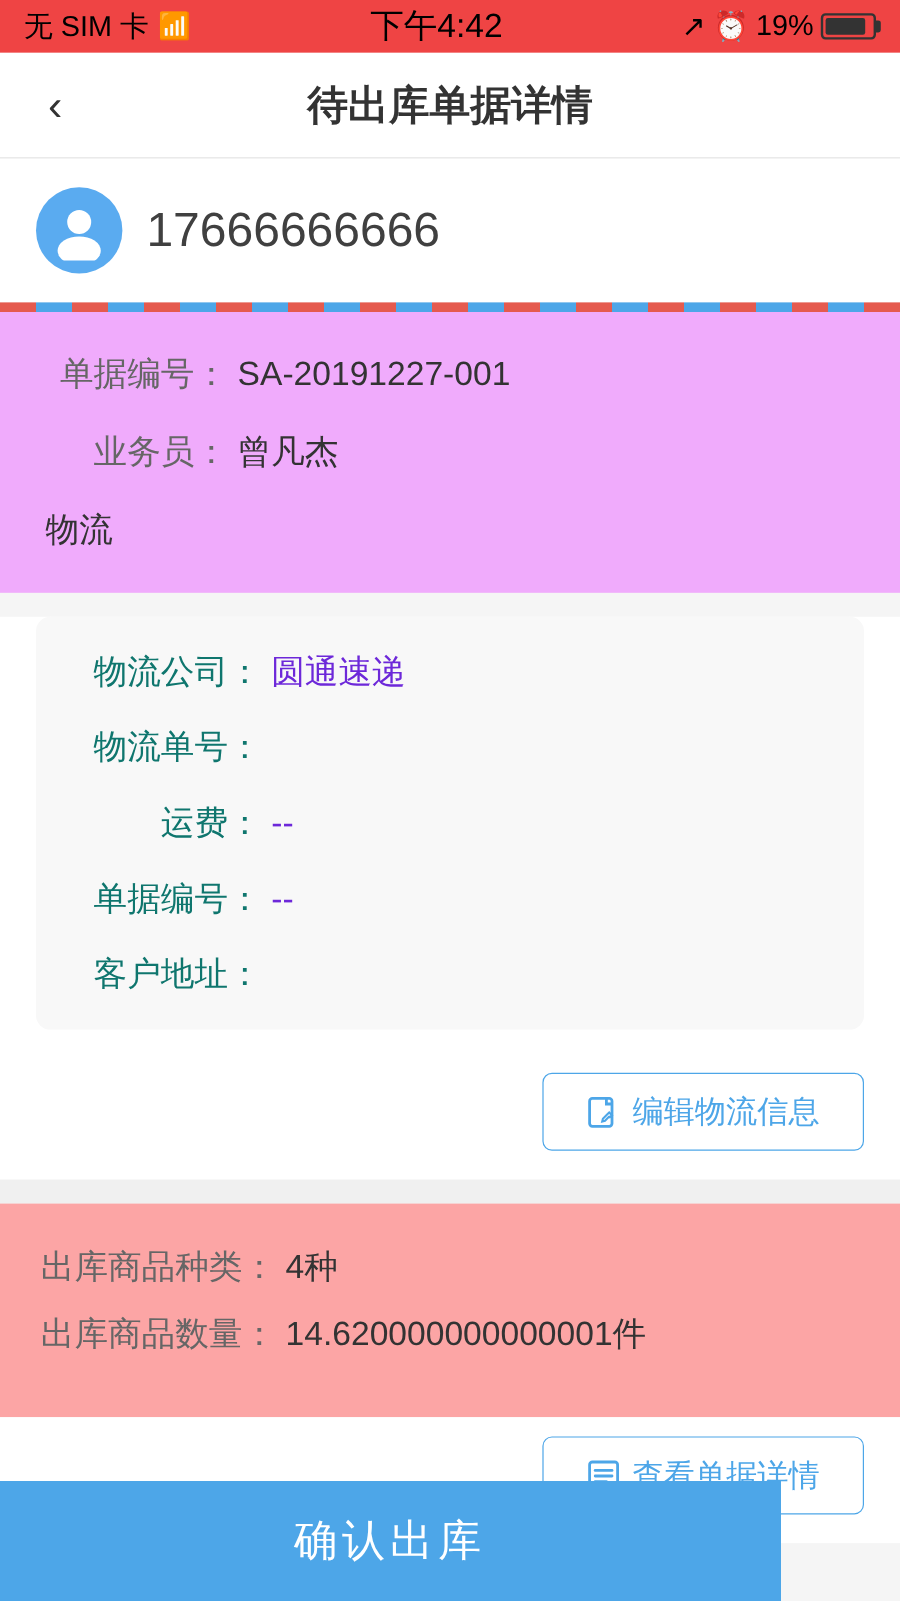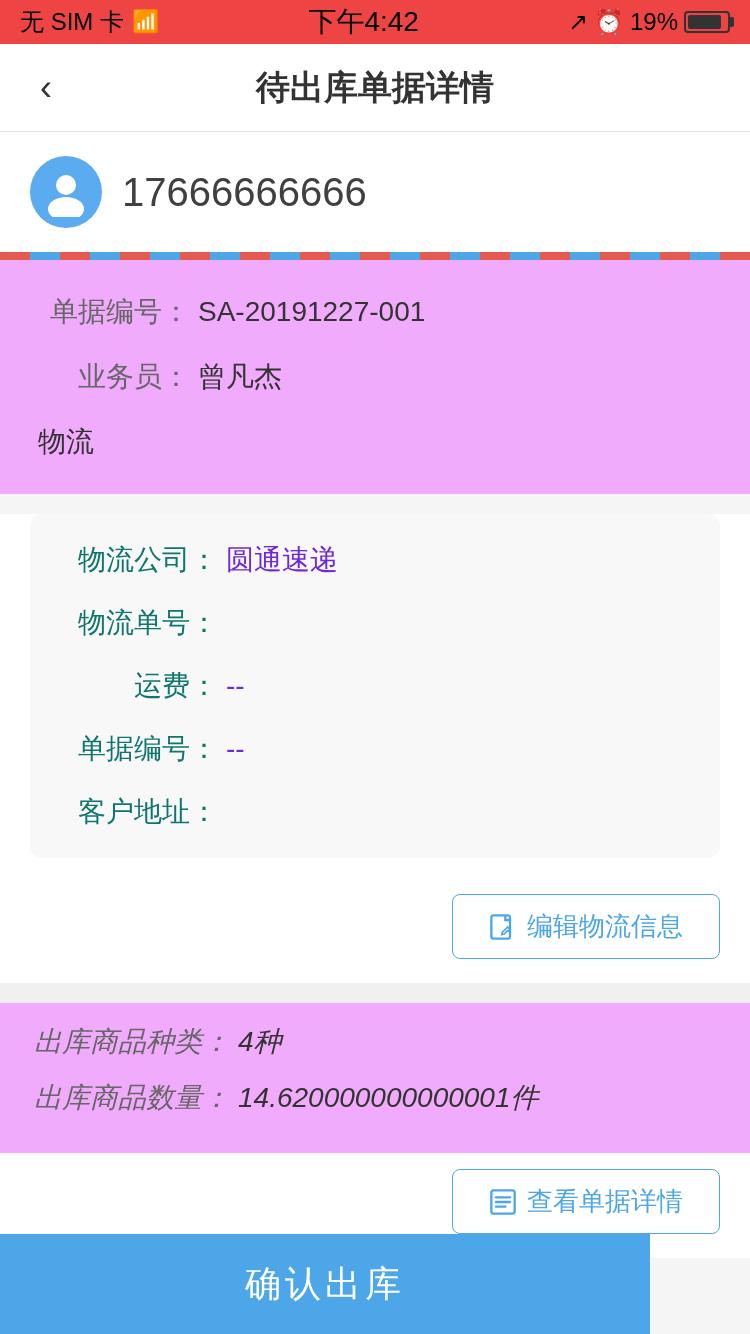--- a/index.html
+++ b/index.html
@@ -218,23 +218,22 @@
     }
 
     
     .section-separator {
       height: 20px;
       background: #f0f0f0;
     }
 
     
     .stats-section {
-      background: #f0abfc;
-      padding: 20px 30px;
-      font-style: italic;
+      background: #fca5a5;
+      padding: 34px 30px;
     }
     .stats-row {
       display: flex;
       align-items: center;
       margin-bottom: 18px;
       font-size: 28px;
     }
     .stats-row:last-child { margin-bottom: 16px; }
     .stats-label {
       color: #666;

